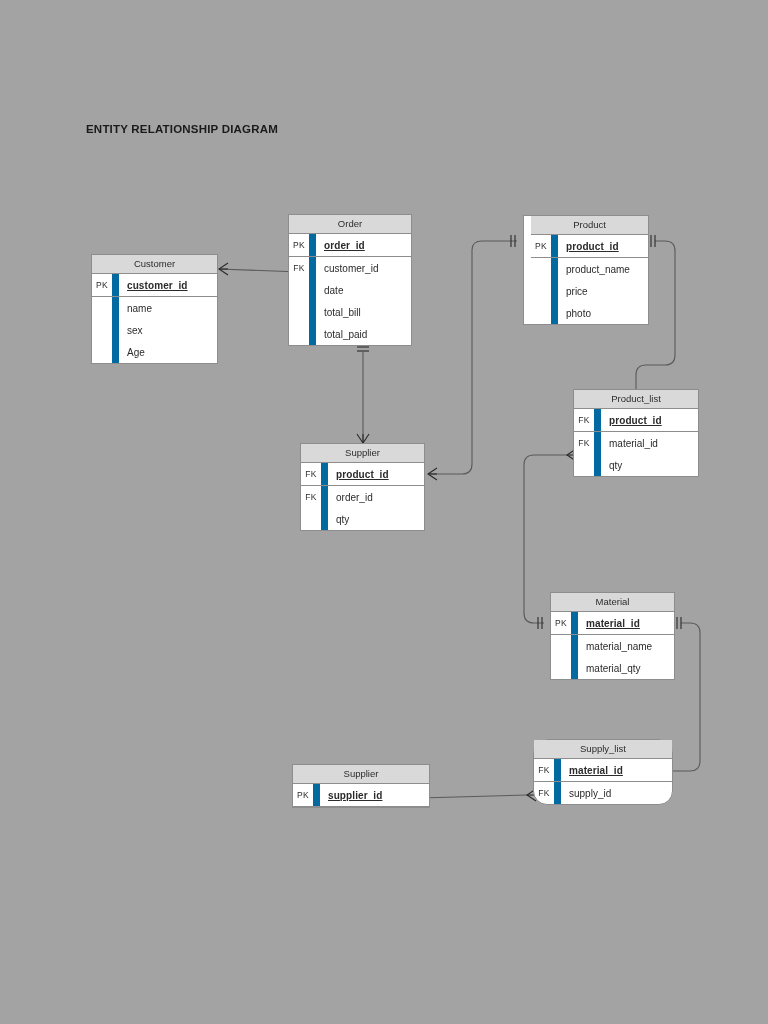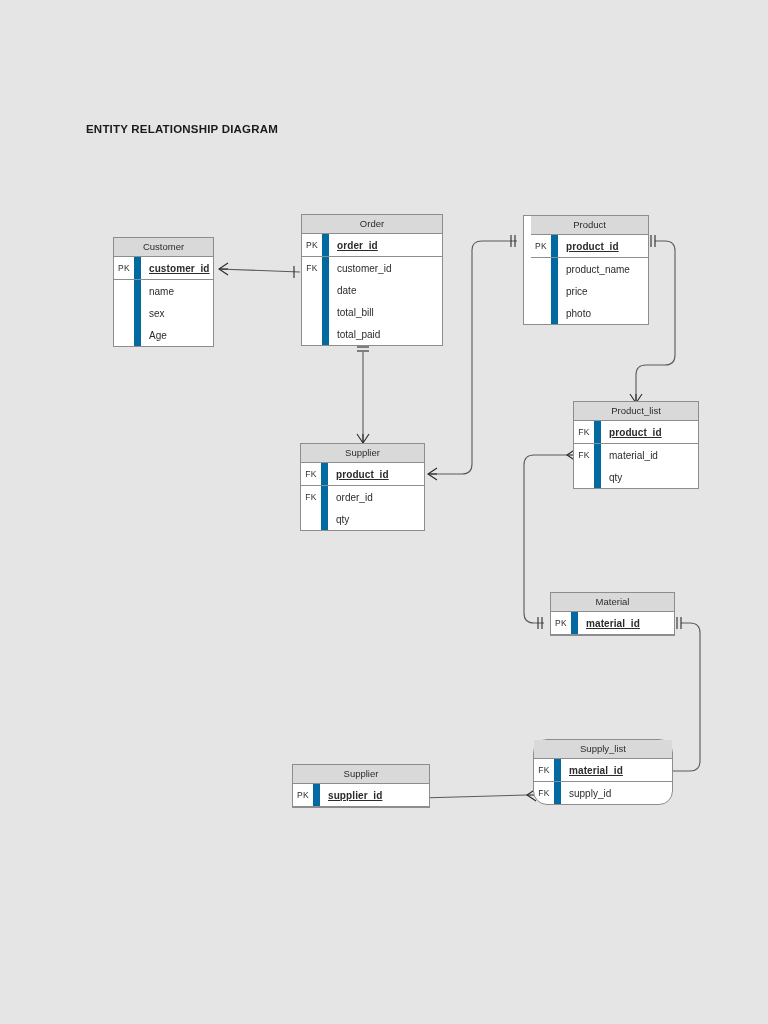--- a/index.html
+++ b/index.html
@@ -12,21 +12,21 @@
     height: 1024px;
     position: relative;
     font-family: "Liberation Sans", sans-serif;
     overflow: hidden;
   }
   #page {
     position: absolute;
     left: 0; top: 0;
     width: 768px;
     height: 1024px;
-    background: #e5e5e5;
+    background: #a3a3a3;
   }
   #diagram-title {
     position: absolute;
     left: 86px;
     top: 123px;
     font-size: 11.5px;
     font-weight: bold;
     letter-spacing: 0.2px;
     color: #1a1a1a;
     white-space: nowrap;
@@ -185,21 +185,21 @@
       <path class="link" d="M 420 798 L 527 795"></path>
 
       <path class="marker" d="M 420 792 L 420 804"></path>
       <path class="marker" d="M 424 792 L 424 804"></path>
 
       <path class="marker" d="M 536 789 L 527 795 L 536 801"></path>
       <path class="marker" d="M 527 795 L 536 795"></path>
     </g>
   </svg>
 
-  <div class="entity" style="left:91px; top:237px; width:101px;margin-left:22px;">
+  <div class="entity" style="left:91px; top:254px; width:127px;">
     <div class="ent-header">Customer</div>
     <div class="ent-rowgroup divider">
       <div class="ent-row">
         <div class="key-cell">PK</div>
         <div class="attr-cell pk">customer_id</div>
       </div>
     </div>
     <div class="ent-rowgroup">
       <div class="ent-row">
         <div class="key-cell empty"></div>
@@ -209,21 +209,21 @@
         <div class="key-cell empty"></div>
         <div class="attr-cell">sex</div>
       </div>
       <div class="ent-row">
         <div class="key-cell empty"></div>
         <div class="attr-cell">Age</div>
       </div>
     </div>
   </div>
 
-  <div class="entity" style="left:301px; top:214px; width:142px;">
+  <div class="entity" style="left:288px; top:214px; width:124px;">
     <div class="ent-header">Order</div>
     <div class="ent-rowgroup divider">
       <div class="ent-row">
         <div class="key-cell">PK</div>
         <div class="attr-cell pk">order_id</div>
       </div>
     </div>
     <div class="ent-rowgroup">
       <div class="ent-row">
         <div class="key-cell">FK</div>
@@ -261,21 +261,21 @@
         <div class="key-cell empty"></div>
         <div class="attr-cell">price</div>
       </div>
       <div class="ent-row">
         <div class="key-cell empty"></div>
         <div class="attr-cell">photo</div>
       </div>
     </div>
   </div>
 
-  <div class="entity" style="left:573px; top:401px; width:126px;">
+  <div class="entity" style="left:573px; top:389px; width:126px;">
     <div class="ent-header">Product_list</div>
     <div class="ent-rowgroup divider">
       <div class="ent-row">
         <div class="key-cell">FK</div>
         <div class="attr-cell pk">product_id</div>
       </div>
     </div>
     <div class="ent-rowgroup">
       <div class="ent-row">
         <div class="key-cell">FK</div>
@@ -309,20 +309,30 @@
   </div>
 
   <div class="entity" style="left:550px; top:592px; width:125px;">
     <div class="ent-header">Material</div>
     <div class="ent-rowgroup divider">
       <div class="ent-row">
         <div class="key-cell">PK</div>
         <div class="attr-cell pk">material_id</div>
       </div>
     </div>
+    <div class="ent-rowgroup">
+      <div class="ent-row">
+        <div class="key-cell empty"></div>
+        <div class="attr-cell">material_name</div>
+      </div>
+      <div class="ent-row">
+        <div class="key-cell empty"></div>
+        <div class="attr-cell">material_qty</div>
+      </div>
+    </div>
   </div>
 
   <div class="entity" style="left:533px; top:739px; width:140px;border-radius:14px;">
     <div class="ent-header">Supply_list</div>
     <div class="ent-rowgroup divider">
       <div class="ent-row">
         <div class="key-cell">FK</div>
         <div class="attr-cell pk">material_id</div>
       </div>
     </div>

